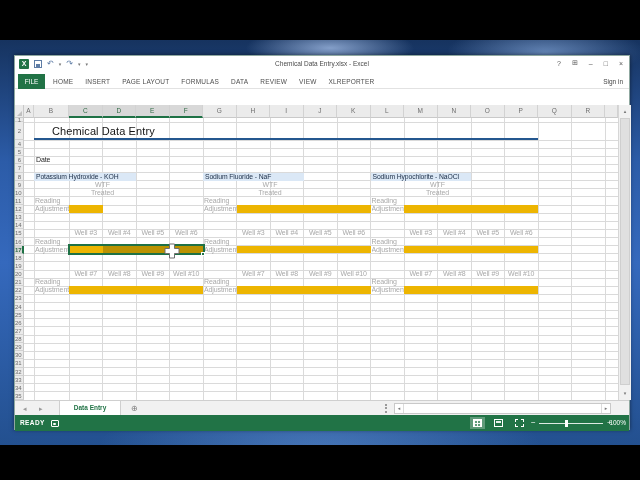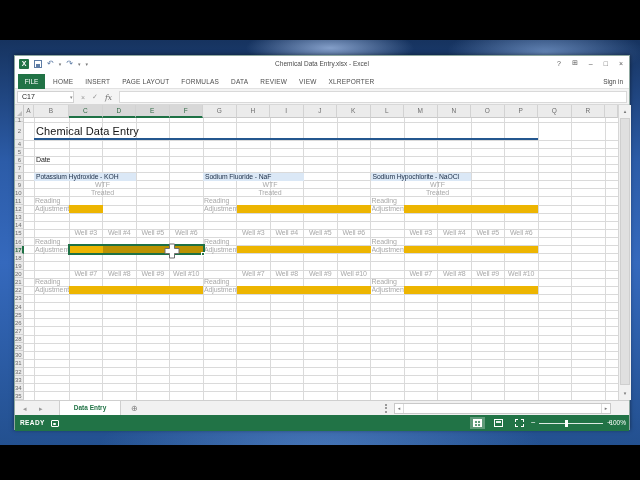--- a/index.html
+++ b/index.html
@@ -133,30 +133,20 @@
         <span class="rtab">PAGE LAYOUT</span>
         <span class="rtab">FORMULAS</span>
         <span class="rtab">DATA</span>
         <span class="rtab">REVIEW</span>
         <span class="rtab">VIEW</span>
         <span class="rtab">XLREPORTER</span>
       </div>
       <div class="signin">Sign in</div>
     </div>
 
-    <div class="fbar">
-      <div class="namebox">C17</div>
-      <span class="nbcaret" style="left:55px;top:5px;position:absolute">▾</span>
-      <div class="fbtns">
-        <span>×</span>
-        <span>✓</span>
-        <span class="fx">fx</span>
-      </div>
-      <div class="finput"></div>
-    </div>
 
     <div class="gridarea" id="grid">
         <div class="corner"></div>
         <div class="hdr" style="left: 9px; top: 0px; width: 10px; height: 13px; line-height: 12px;">A</div>
         <div class="hdr" style="left: 19px; top: 0px; width: 35px; height: 13px; line-height: 12px;">B</div>
         <div class="hdr sel" style="left: 54px; top: 0px; width: 33.5px; height: 13px; line-height: 12px;">C</div>
         <div class="hdr sel" style="left: 87.5px; top: 0px; width: 33.5px; height: 13px; line-height: 12px;">D</div>
         <div class="hdr sel" style="left: 121px; top: 0px; width: 33.5px; height: 13px; line-height: 12px;">E</div>
         <div class="hdr sel" style="left: 154.5px; top: 0px; width: 33.5px; height: 13px; line-height: 12px;">F</div>
         <div class="hdr" style="left: 188px; top: 0px; width: 33.5px; height: 13px; line-height: 12px;">G</div>
@@ -251,21 +241,21 @@
         <div class="gline" style="left: 9px; top: 221.375px; width: 594px; height: 1px;"></div>
         <div class="gline" style="left: 9px; top: 229.5px; width: 594px; height: 1px;"></div>
         <div class="gline" style="left: 9px; top: 237.625px; width: 594px; height: 1px;"></div>
         <div class="gline" style="left: 9px; top: 245.75px; width: 594px; height: 1px;"></div>
         <div class="gline" style="left: 9px; top: 253.875px; width: 594px; height: 1px;"></div>
         <div class="gline" style="left: 9px; top: 262px; width: 594px; height: 1px;"></div>
         <div class="gline" style="left: 9px; top: 270.125px; width: 594px; height: 1px;"></div>
         <div class="gline" style="left: 9px; top: 278.25px; width: 594px; height: 1px;"></div>
         <div class="gline" style="left: 9px; top: 286.375px; width: 594px; height: 1px;"></div>
         <div class="gline" style="left: 9px; top: 294.5px; width: 594px; height: 1px;"></div>
-        <div class="gcell big" style="left: 21px; top: 17px; width: 220px; height: 18px; line-height: 18px;">Chemical Data Entry</div>
+        <div class="gcell big" style="left: 21px; top: 17px; width: 220px; height: 18px; line-height: 18px; padding-left: 16px;">Chemical Data Entry</div>
         <div class="gfill" style="left: 19px; top: 32.8px; width: 504px; height: 2.2px; background: rgb(36, 87, 143);"></div>
         <div class="gcell dark" style="left: 21px; top: 51.25px; width: 30px; height: 8px; line-height: 8px;">Date</div>
         <div class="gfill" style="left: 19px; top: 67.5px; width: 102px; height: 8.125px; background: rgb(219, 232, 246);"></div>
         <div class="gcell sectitle" style="left: 19px; top: 67.5px; width: 122px; height: 8.125px; line-height: 8.125px;">Potassium Hydroxide - KOH</div>
         <div class="gcell" style="left: 54px; top: 75.625px; width: 67px; height: 8.125px; line-height: 8.125px; text-align: center;">WTF</div>
         <div class="gcell" style="left: 54px; top: 83.75px; width: 67px; height: 8.125px; line-height: 8.125px; text-align: center;">Treated</div>
         <div class="gcell" style="left: 20px; top: 91.875px; width: 36px; height: 8.125px; line-height: 8.125px;">Reading</div>
         <div class="gcell" style="left: 20px; top: 100px; width: 36px; height: 8.125px; line-height: 8.125px;">Adjustment</div>
         <div class="gcell" style="left: 20px; top: 132.5px; width: 36px; height: 8.125px; line-height: 8.125px;">Reading</div>
         <div class="gcell" style="left: 20px; top: 140.625px; width: 36px; height: 8.125px; line-height: 8.125px;">Adjustment</div>

